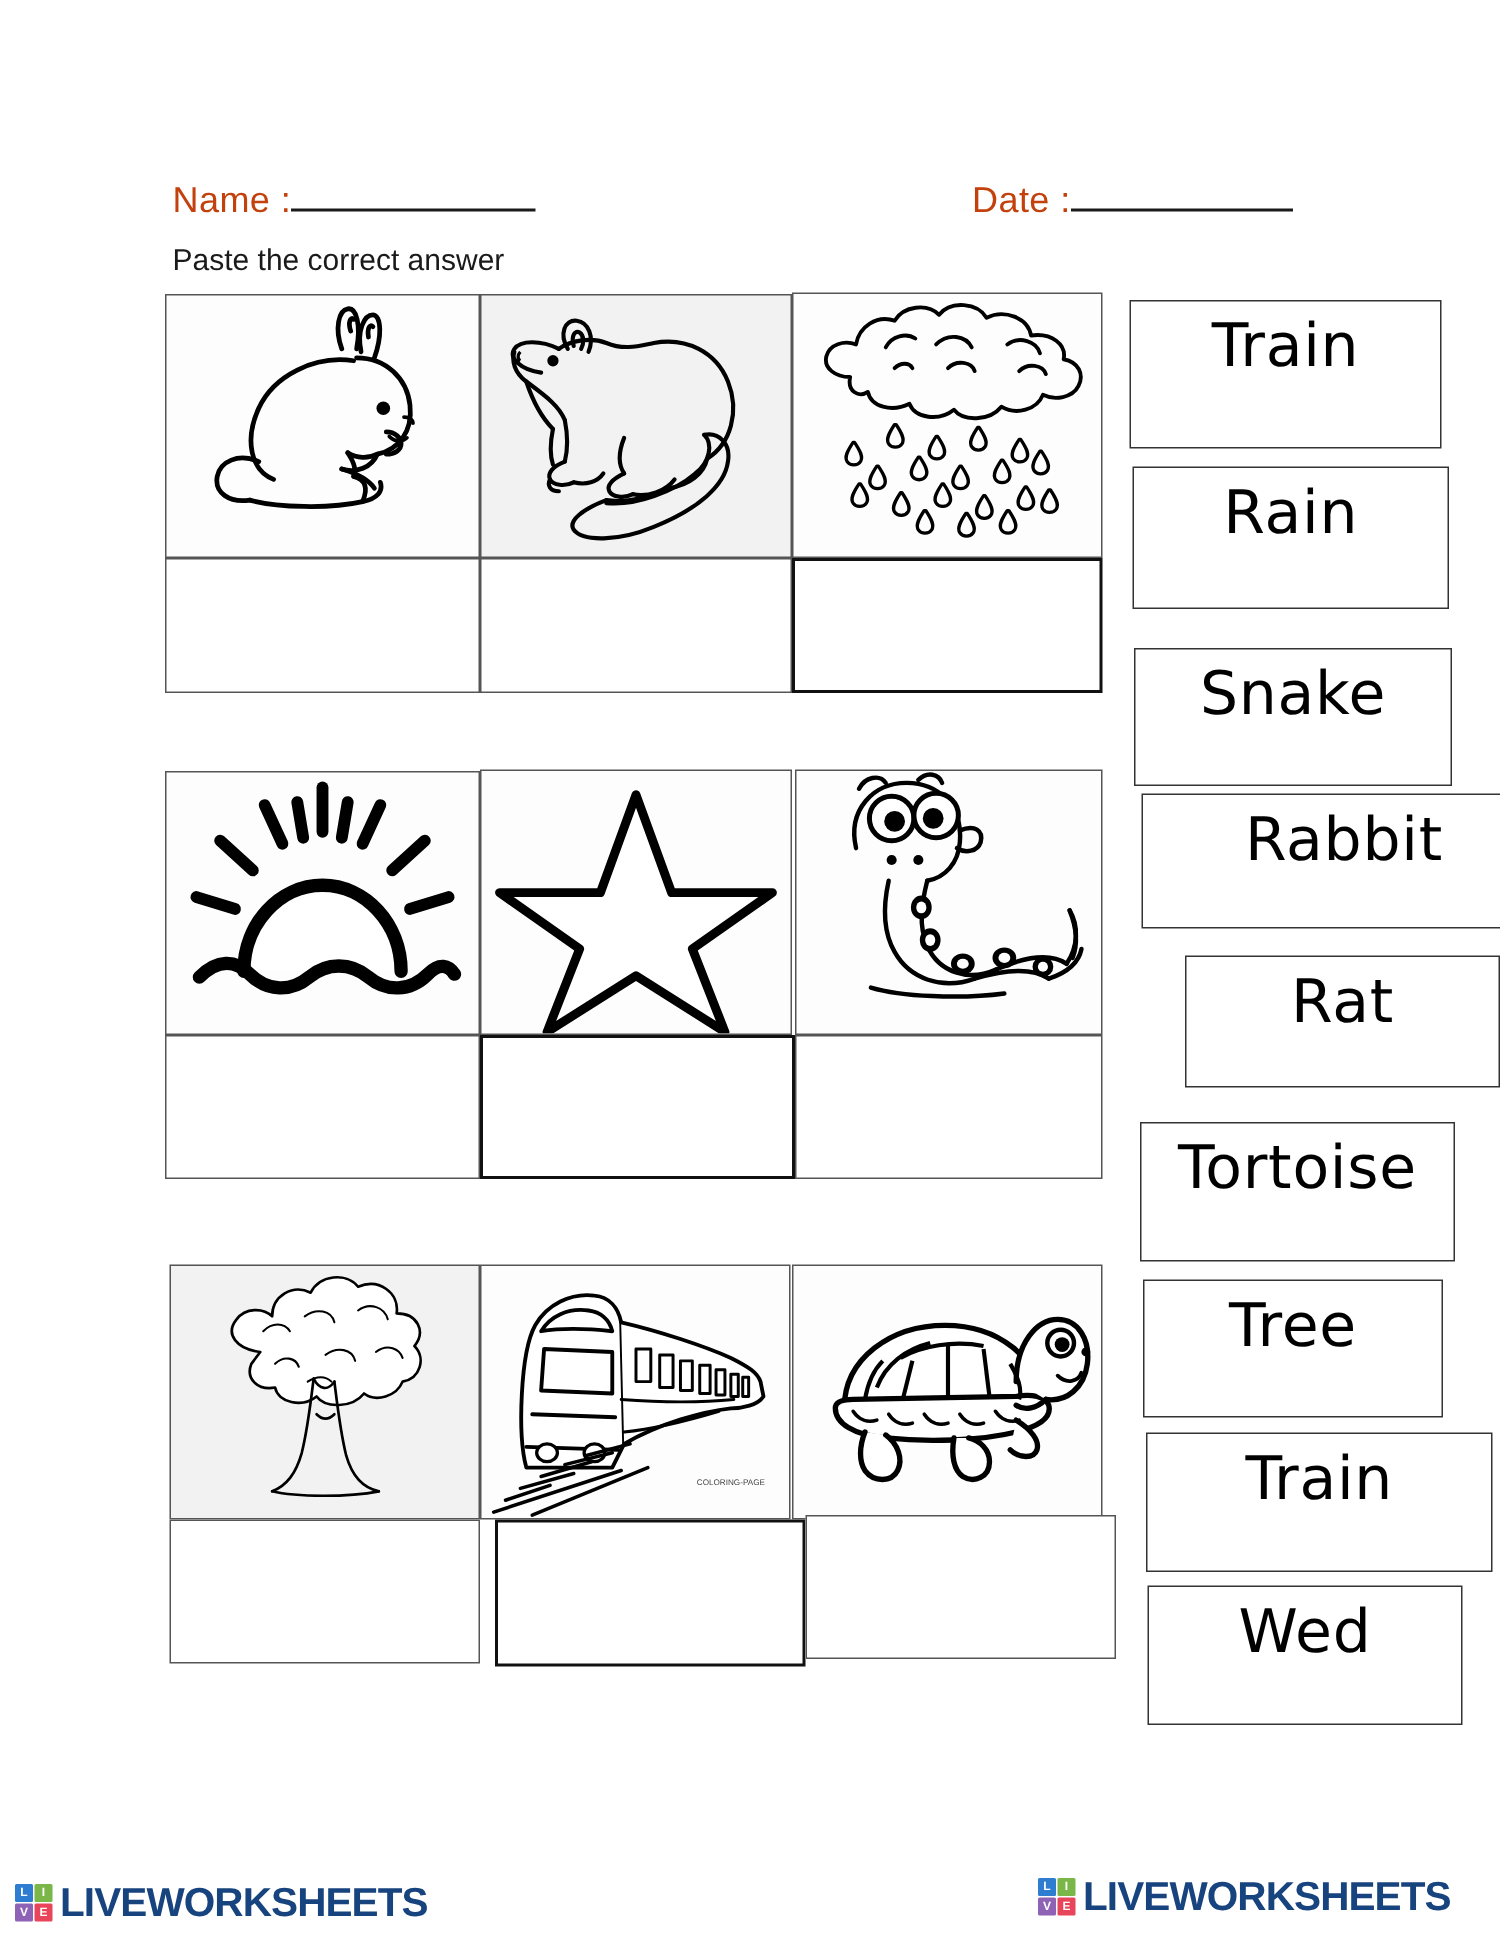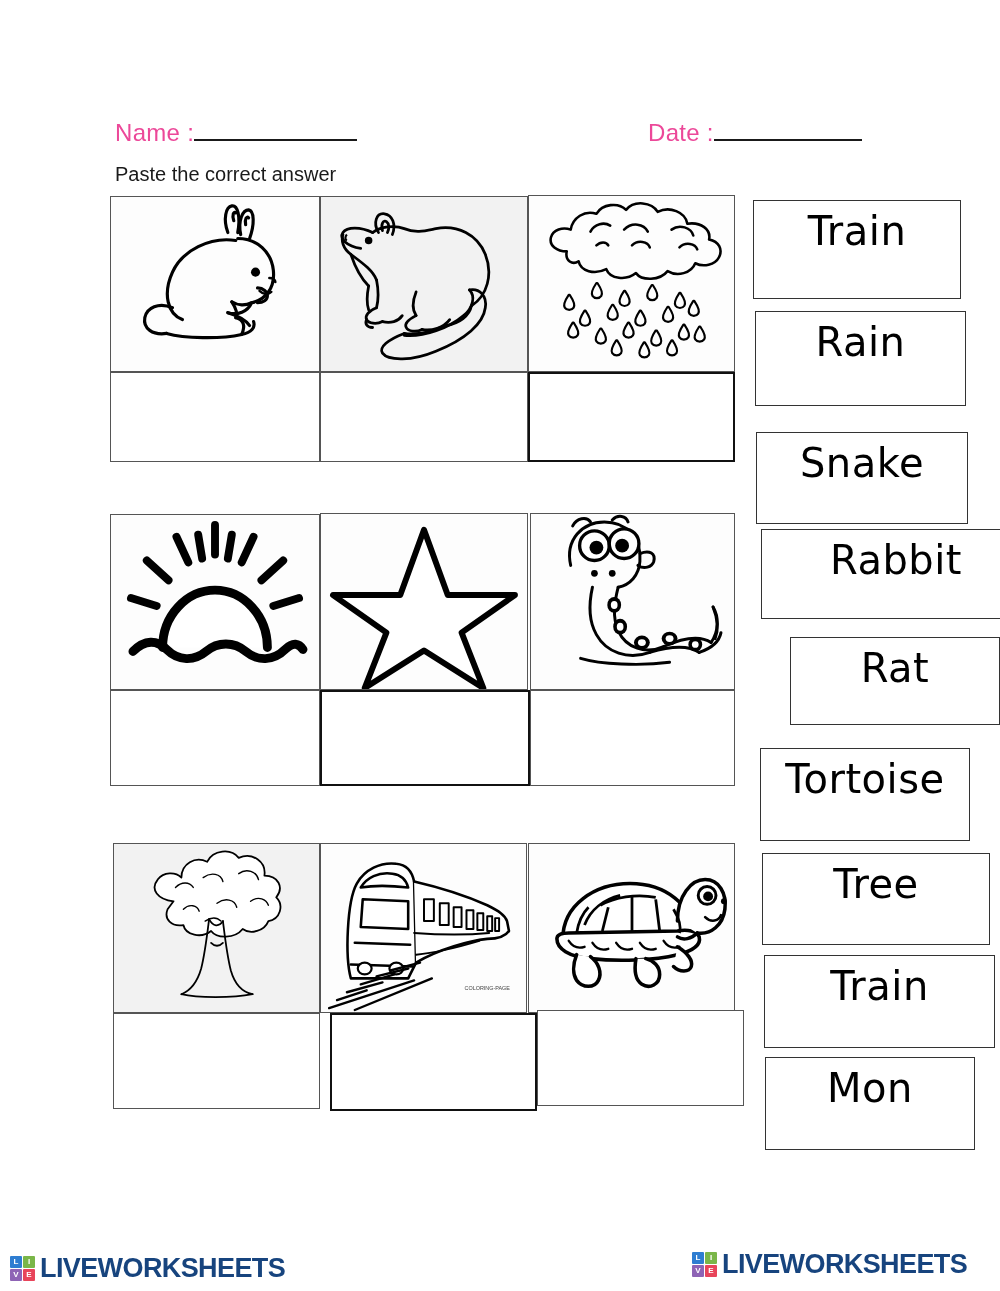--- a/index.html
+++ b/index.html
@@ -15,21 +15,21 @@
     font-family: "Liberation Sans", sans-serif;
     color: #111111;
   }
 
   
   .hdr-line {
     position: absolute;
     font-size: 24px;
     letter-spacing: .3px;
     white-space: nowrap;
-    color: #ec4899;
+    color: #c2410c;
   }
   #name-label { left: 115px; top: 115px; }
   #date-label { left: 648px; top: 115px; }
   #instruction {
     position: absolute;
     left: 115px;
     top: 163px;
     font-size: 20px;
     white-space: nowrap;
     color: #1a1a1a;
@@ -432,30 +432,30 @@
 </div>
 
 <div class="word-card" style="left:790px; top:637px; width:210px; height:88px;">
   <span class="wtext">Rat</span>
 </div>
 
 <div class="word-card" style="left:760px; top:748px; width:210px; height:93px;">
   <span class="wtext">Tortoise</span>
 </div>
 
-<div class="word-card" style="left:762px; top:853px; width:228px; height:92px;">
+<div class="word-card" style="left:762px; top:853px; width:200px; height:92px;">
   <span class="wtext">Tree</span>
 </div>
 
 <div class="word-card" style="left:764px; top:955px; width:231px; height:93px;">
   <span class="wtext">Train</span>
 </div>
 
 <div class="word-card" style="left:765px; top:1057px; width:210px; height:93px;">
-  <span class="wtext">Mon</span>
+  <span class="wtext">Wed</span>
 </div>
 
 <div class="logo" id="left-logo" style="left:10px; top:1253px;">
   <span class="blocks">
     <span style="background:#2e7dd1">L</span>
     <span style="background:#7ab648">I</span>
     <span style="background:#8e63b5">V</span>
     <span style="background:#e8445a">E</span>
   </span>
   <span class="wordmark" style="color:#17447e">LIVEWORKSHEETS</span>

